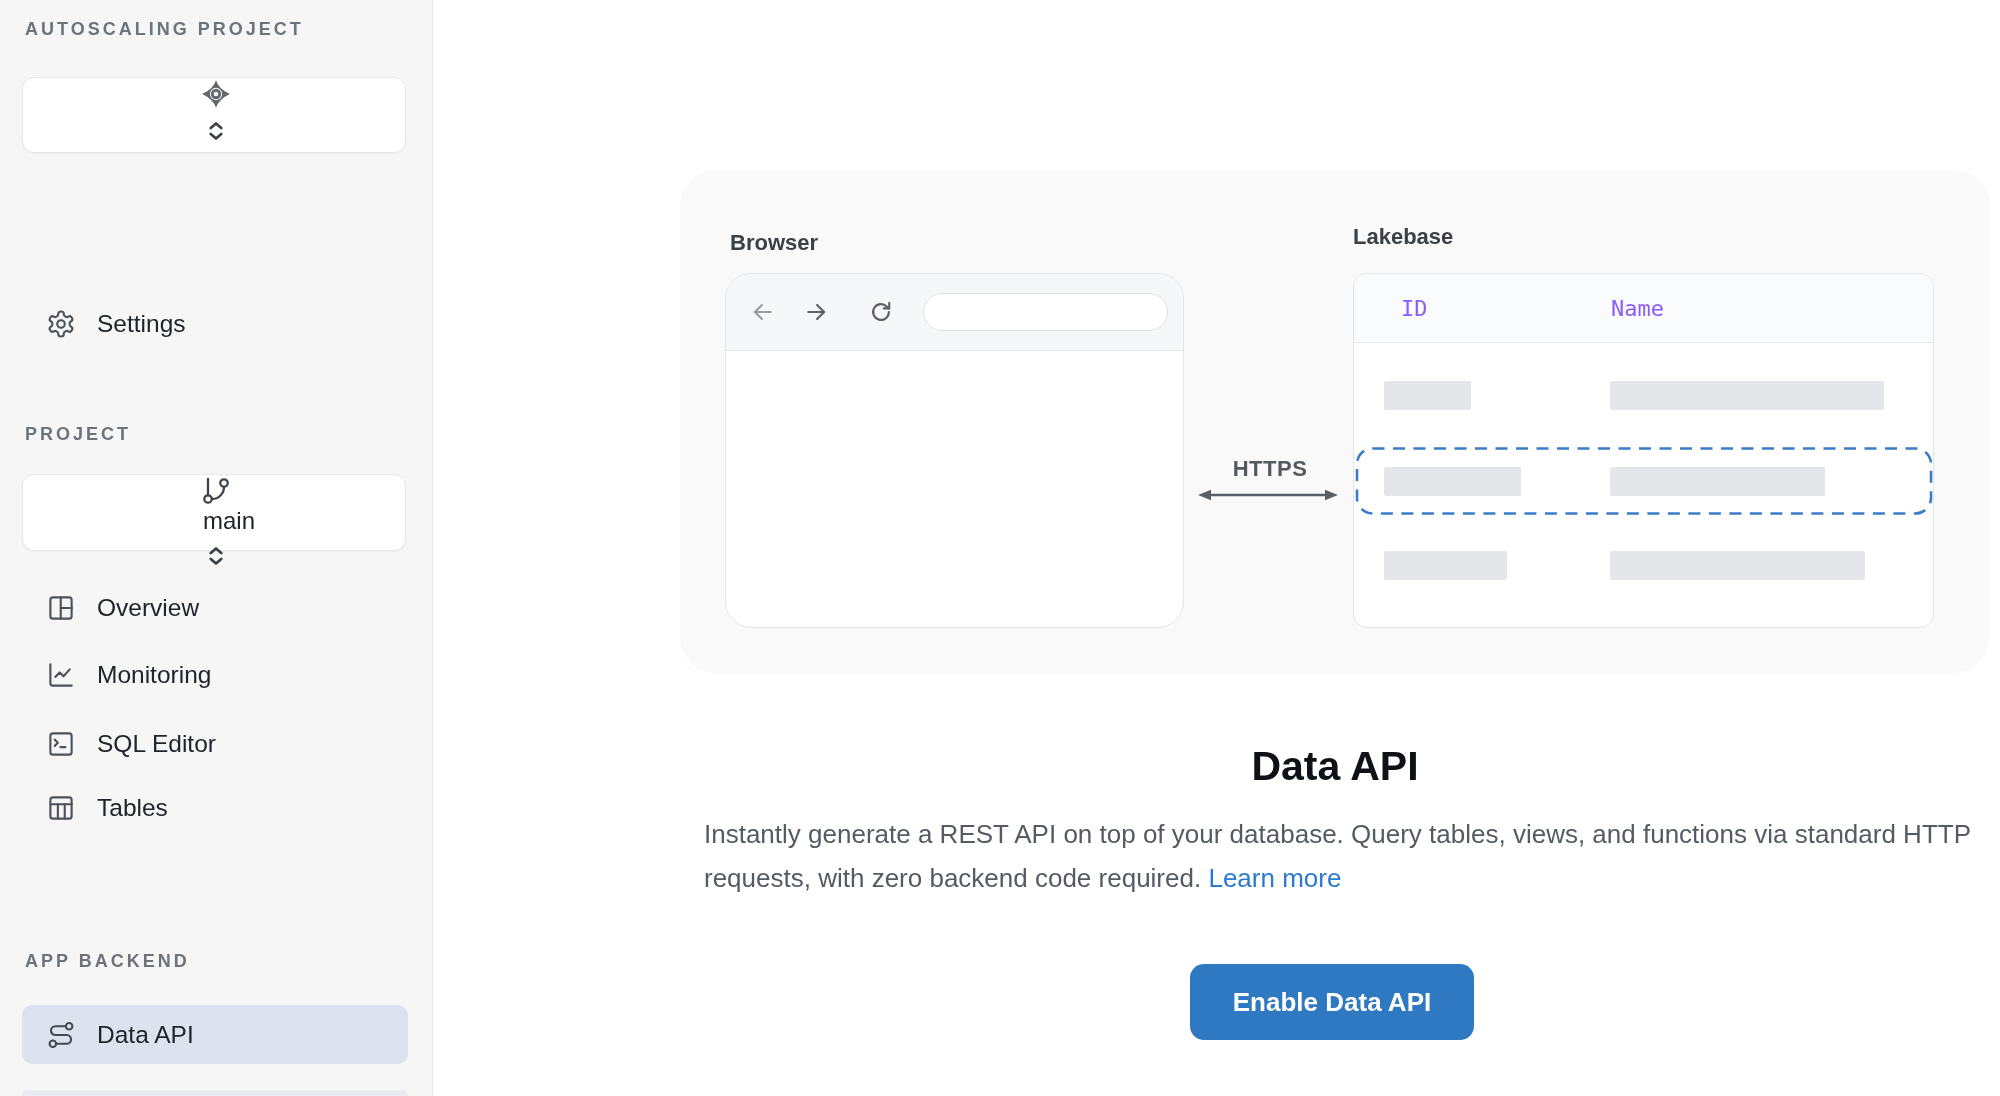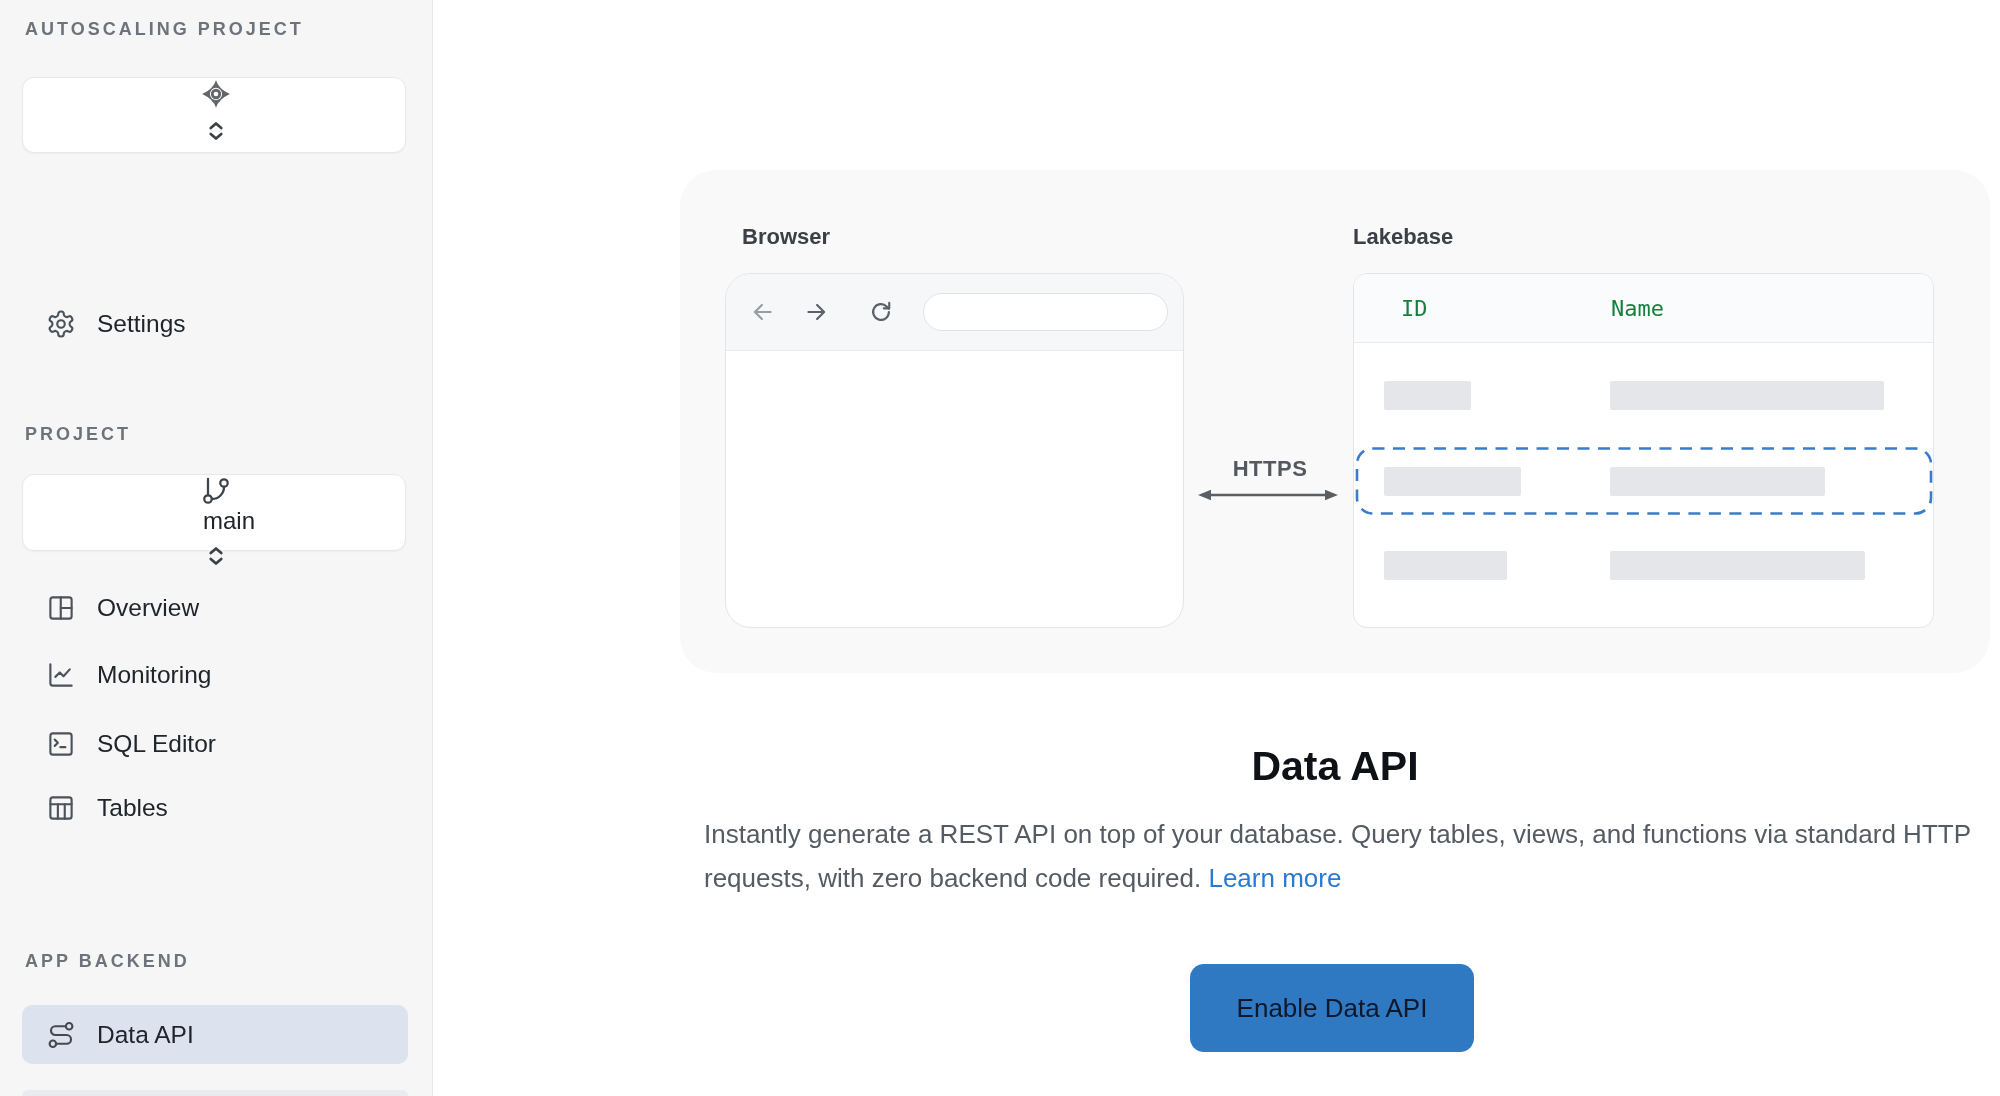--- a/index.html
+++ b/index.html
@@ -41,41 +41,41 @@
                      background:#f6f7f8; border-bottom:1.5px solid #e8eaec;
                      display:flex; align-items:center; }
   .bicon { width:26px; height:26px; flex:0 0 auto; }
   #url-bar { position:absolute; left:197px; top:19px; width:245px; height:38px;
              background:#fff; border:1.5px solid #e0e2e6; border-radius:19px; }
 
   #table-card { position:absolute; left:673px; top:103px; width:581px; height:355px;
                 background:#fff; border:1.5px solid #e3e5e8; border-radius:14px; overflow:hidden; }
   #table-header { position:absolute; left:0; top:0; width:100%; height:69px;
                   background:#fafbfc; border-bottom:1.5px solid #e8eaec;
-                  font-family:"DejaVu Sans Mono", monospace; font-size:22px; color:#15803d;
+                  font-family:"DejaVu Sans Mono", monospace; font-size:22px; color:#8b5cf6;
                   line-height:69px; }
   #col-id { position:absolute; left:47px; }
   #col-name { position:absolute; left:257px; }
   .bar { position:absolute; height:29px; background:#e4e6e9; border-radius:2px; }
   #dashed-row-svg { position:absolute; left:0; top:0; pointer-events:none; }
 
   #https-group { position:absolute; left:518px; top:286px; width:144px; text-align:center; }
   #https-label { font-size:22px; font-weight:700; color:#54595f; letter-spacing:.5px; }
   #https-arrow { margin-top:5px; }
 
   
   #main-title { position:absolute; left:680px; top:743px; width:1310px; text-align:center;
                 font-size:41px; font-weight:700; color:#0e1116; }
   #main-desc { position:absolute; left:704px; top:812px; width:1310px; text-align:left; }
   #main-desc .desc-inner { display:inline-block; max-width:1270px; font-size:26px;
                            line-height:44px; color:#545b63; }
   #learn-more { color:var(--link,#2a7ad0); cursor:pointer; text-decoration:none; }
-  #enable-btn { position:absolute; left:1190px; top:964px; width:284px; height:88px;
+  #enable-btn { position:absolute; left:1190px; top:964px; width:284px; height:76px;
                 background:var(--accent,#2e79c2); border:none; border-radius:14px;
-                color:#0f172a; font-size:26px; font-weight:400;
+                color:#ffffff; font-size:26px; font-weight:700;
                 font-family:"Liberation Sans", sans-serif; cursor:pointer; }
   svg { display:block; }
 </style>
 </head>
 <body style="--accent: #2e79c2; --link: #2a7ad0; --dashed: #3a7cc9; --selected-bg: #dce3ef;">
 
 <nav id="sidebar">
 
   <div class="section-label" style="top:19px">AUTOSCALING PROJECT</div>
 
@@ -186,21 +186,21 @@
     <span class="nlabel">Data API</span>
   </div>
 
   <div id="partial-item"></div>
 </nav>
 
 <main>
 
   <section id="illustration">
 
-    <div class="panel-label" style="left:50px; top:54px;margin-left:12px;">Browser</div>
+    <div class="panel-label" style="left:50px; top:60px;">Browser</div>
 
     <div id="browser-card">
       <div id="browser-toolbar">
         <span class="bicon" style="margin-left:24px; color:#989da3;">
           <svg viewBox="0 0 24 24" width="26" height="26" fill="none" stroke="currentColor" stroke-width="2" stroke-linecap="round" stroke-linejoin="round">
             <line x1="19" y1="12" x2="5.5" y2="12"></line>
             <polyline points="11,5.5 4.5,12 11,18.5"></polyline>
           </svg>
         </span>
         <span class="bicon" style="margin-left:27px; color:#5c6169;">

